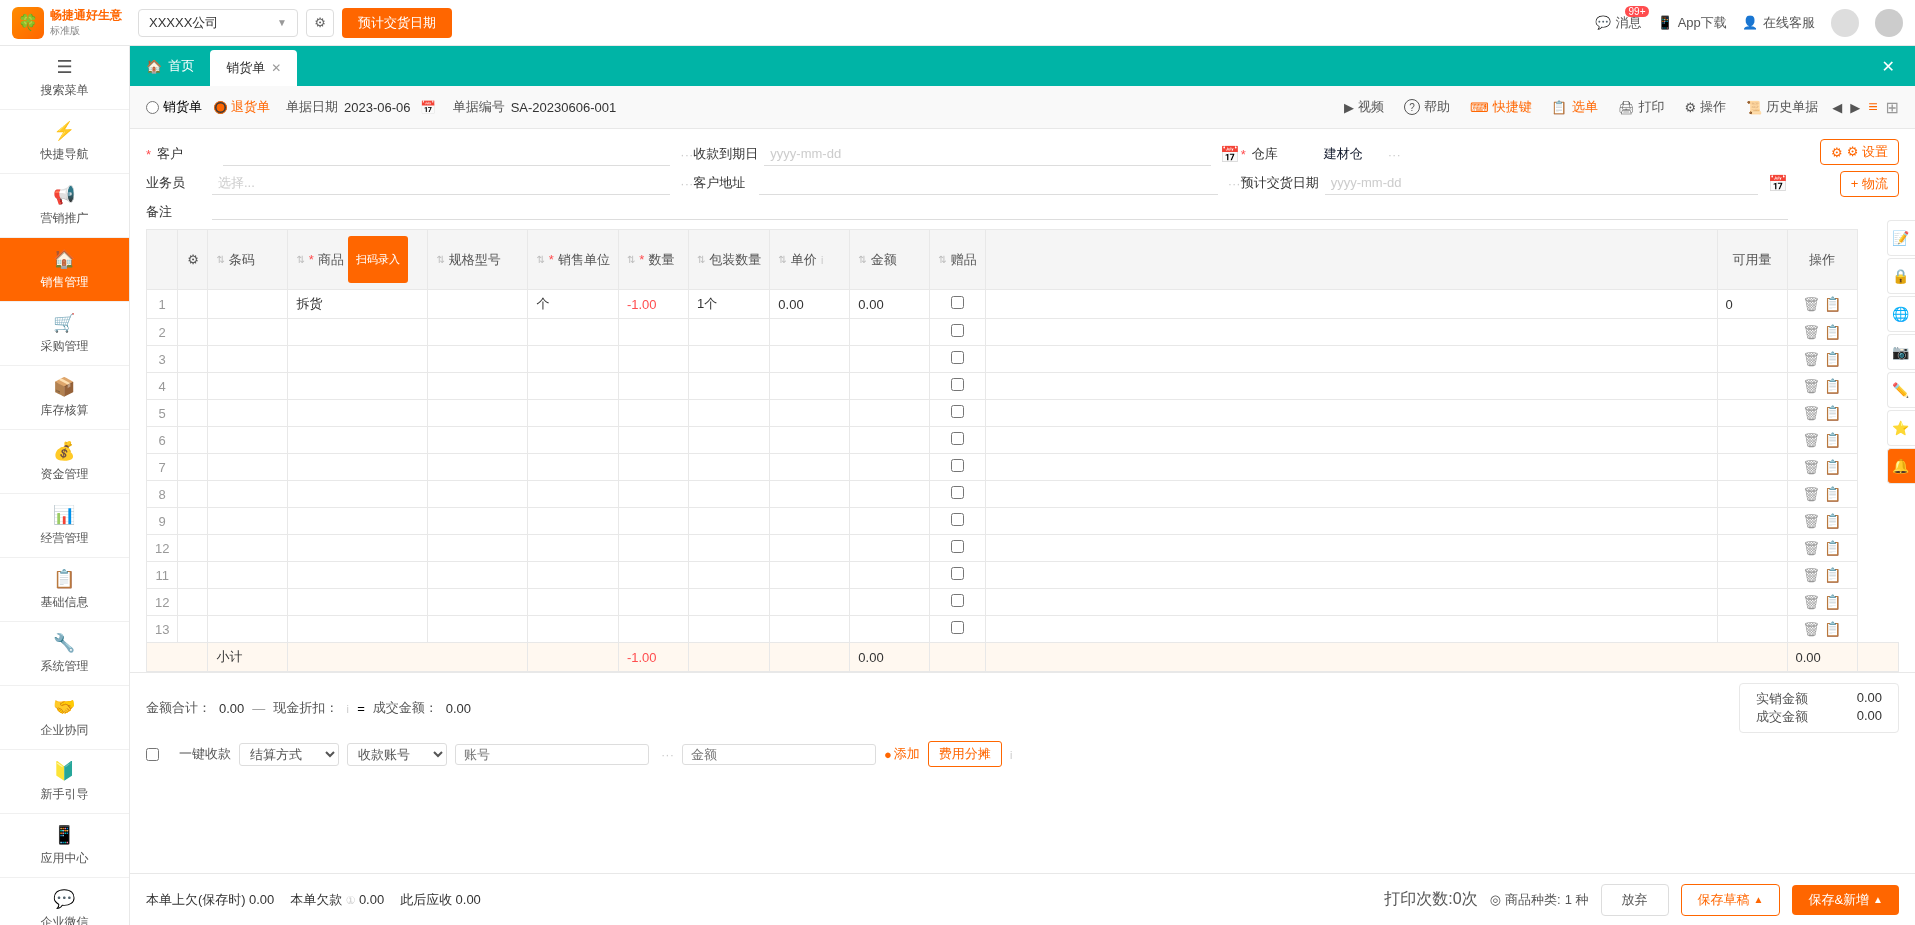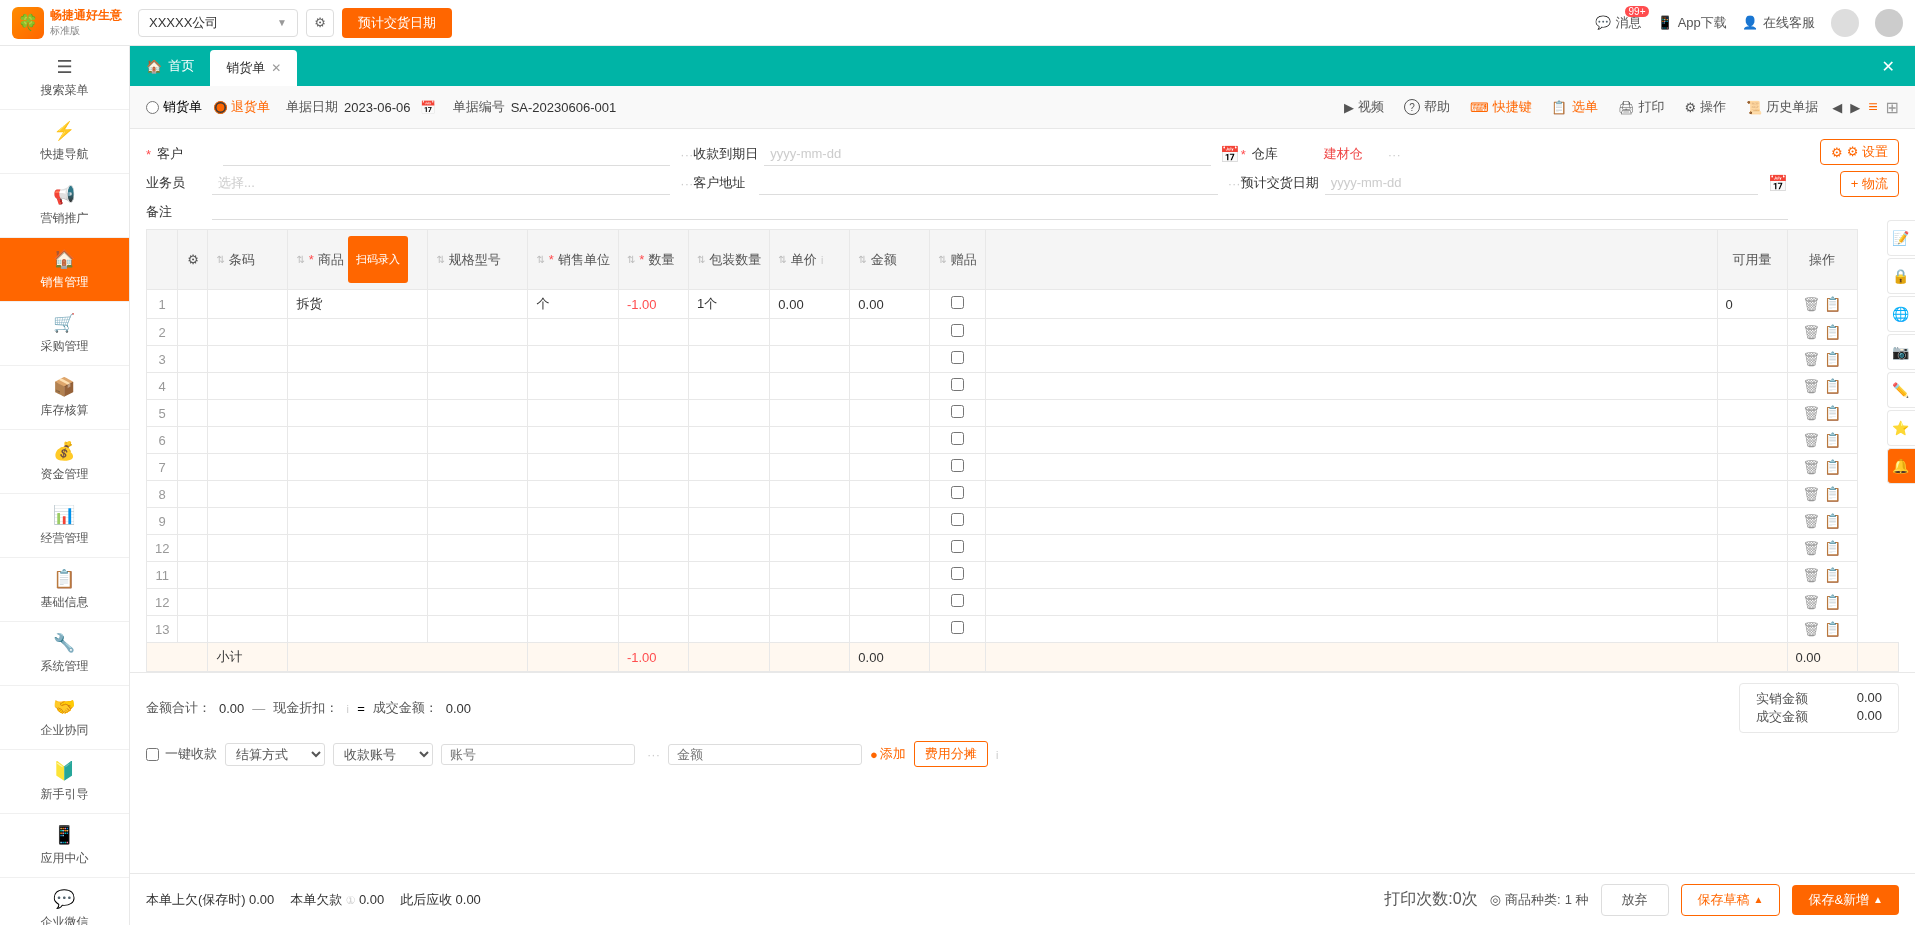--- a/index.html
+++ b/index.html
@@ -76,21 +76,21 @@
     .subtotal-row { background: #fff8f0; margin-top: 8px; }
     .subtotal-row td { font-weight: 500; }
 
     
     .form-footer { padding: 10px 16px; background: white; border-top: 1px solid #e8e8e8; }
     .footer-row1 { display: flex; align-items: center; gap: 8px; margin-bottom: 8px; }
     .footer-label { color: #555; }
     .footer-value { color: #333; font-weight: 500; }
     .footer-dash { color: #999; }
     .footer-row2 { display: flex; align-items: center; gap: 8px; }
-    .one-click-btn { display: flex; align-items: center; gap: 6px; cursor: pointer; color: #555; }
+    .one-click-btn { display: flex; align-items: center; gap: 20px; cursor: pointer; color: #555; }
     .payment-select { border: 1px solid #ddd; border-radius: 3px; padding: 2px 20px 2px 6px; color: #555; background: white; cursor: pointer; }
     .account-input { border: 1px solid #ddd; border-radius: 3px; padding: 2px 8px; color: #ccc; min-width: 80px; }
     .amount-input { border: 1px solid #ddd; border-radius: 3px; padding: 2px 8px; min-width: 60px; }
     .add-btn { background: none; border: none; color: #ff6600; cursor: pointer; display: flex; align-items: center; gap: 2px; }
     .expense-btn { border: 1px solid #ff6600; color: #ff6600; background: white; border-radius: 3px; padding: 3px 10px; cursor: pointer; }
 
     
     .bottom-bar { height: 52px; background: white; border-top: 1px solid #e8e8e8; display: flex; align-items: center; padding: 0 16px; gap: 16px; flex-shrink: 0; }
     .bottom-info { display: flex; align-items: center; gap: 16px; flex: 1; }
     .bottom-stat { color: #555; font-size: 12px; }
@@ -305,21 +305,21 @@
               <span class="field-dots">···</span>
             </div>
             <div class="form-grid-item">
               <span class="field-label">收款到期日</span>
               <input class="field-input" placeholder="yyyy-mm-dd" style="min-width: 140px;">
               <span class="field-calendar">📅</span>
             </div>
             <div class="form-grid-item">
               <span style="color:#ff4d4f;">*</span>
               <span class="field-label">仓库</span>
-              <span style="color:#ef4444;min-width:60px;padding:4px 6px;">建材仓</span>
+              <span style="color:#0f172a;min-width:60px;padding:4px 6px;">建材仓</span>
               <span class="field-dots">···</span>
             </div>
           </div>
 
           <div class="form-grid" style="padding-top:4px;">
             <div class="form-grid-item">
               <span class="field-label">业务员</span>
               <input class="field-input" placeholder="选择..." style="min-width: 160px;">
               <span class="field-dots">···</span>
             </div>

